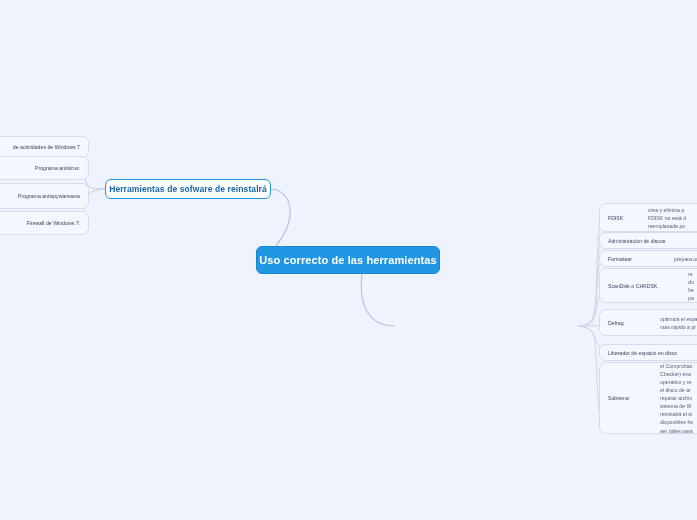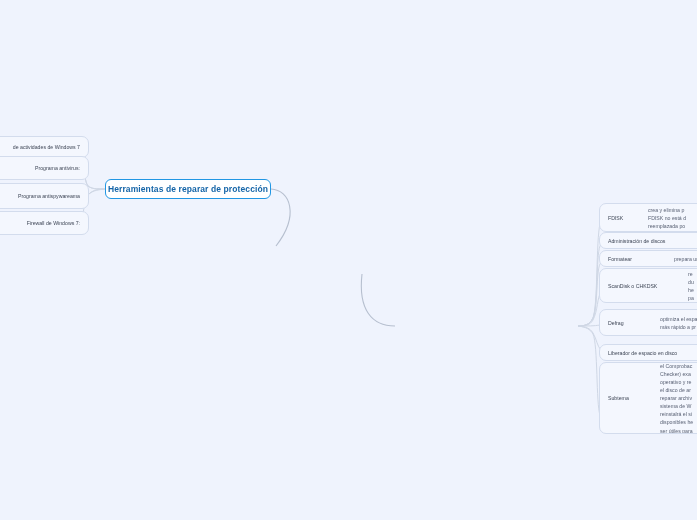--- a/index.html
+++ b/index.html
@@ -145,23 +145,26 @@
 
     <path d="M 578 326 C 586 326 590 324 593 318 C 598 305 596 240 600 224 C 602 218 606 217 612 217" fill="none" stroke="#cfd7e5" stroke-width="1"></path>
     <path d="M 578 326 C 586 326 590 324 593 318 C 598 306 596 256 600 246 C 602 241 606 240 612 240" fill="none" stroke="#cfd7e5" stroke-width="1"></path>
     <path d="M 578 326 C 586 326 590 324 593 318 C 598 307 596 272 600 264 C 602 260 606 259 612 259" fill="none" stroke="#cfd7e5" stroke-width="1"></path>
     <path d="M 578 326 C 586 326 590 325 593 320 C 598 310 597 298 601 292 C 603 289 606 288 612 288" fill="none" stroke="#cfd7e5" stroke-width="1"></path>
     <path d="M 578 326 C 588 326 594 326 600 325 C 604 324 607 324 612 324" fill="none" stroke="#cfd7e5" stroke-width="1"></path>
     <path d="M 578 326 C 586 327 590 328 593 333 C 597 340 597 346 601 350 C 604 353 607 353 612 353" fill="none" stroke="#cfd7e5" stroke-width="1"></path>
     <path d="M 578 326 C 586 327 590 329 593 334 C 598 345 596 404 600 415 C 602 420 606 421 612 421" fill="none" stroke="#cfd7e5" stroke-width="1"></path>
   </svg>
 
+  <div class="central-node">
+    <span>Uso correcto de las herramientas</span>
+  </div>
 
   <div class="branch-node" id="branch-proteccion">
-    <span>Herramientas de reparar de protección</span>
+    <span>Herramientas de sofware de reinstalrá</span>
   </div>
 
   <div class="leaf leaf-left" style="left:-42px; top:136px; width:131px; height:22px;">
     <span class="leaf-title">de actividades de Windows 7</span>
   </div>
 
   <div class="leaf leaf-left" style="left:-42px; top:156px; width:131px; height:24px;">
     <span class="leaf-title">Programa antivirus:</span>
   </div>
 

